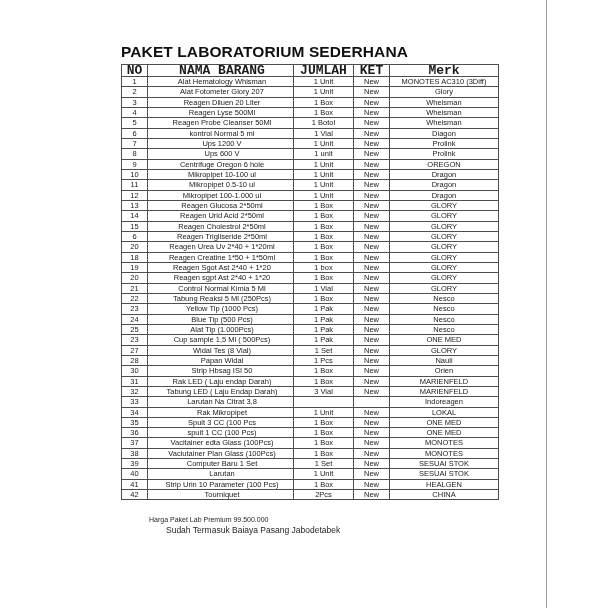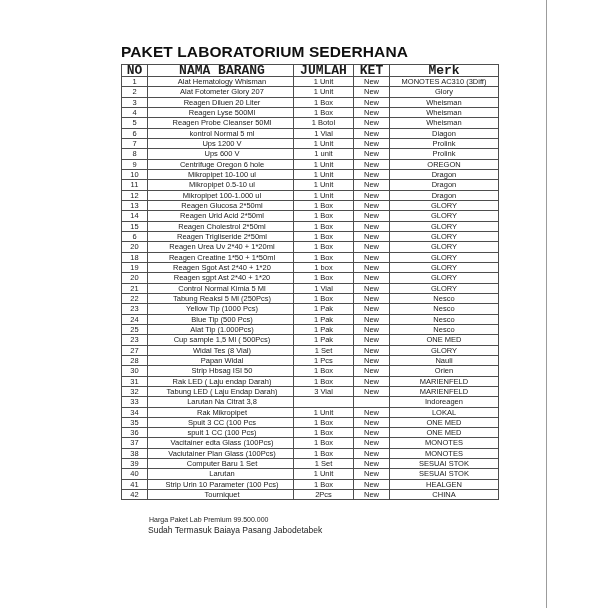--- a/index.html
+++ b/index.html
@@ -61,21 +61,21 @@
   table.items td.c1 { text-align: center; padding-left: 3px; }
   .footer-note-1 {
     position: absolute;
     left: 139px; top: 516px;
     font-size: 7px;
     color: #262626;
     white-space: nowrap;
   }
   .footer-note-2 {
     position: absolute;
-    left: 138px; top: 525px;
+    left: 156px; top: 525px;
     font-size: 8.5px;
     color: #1e1e1e;
     white-space: nowrap;
   }
 </style>
 </head>
 <body>
 
 <div class="page">
 

